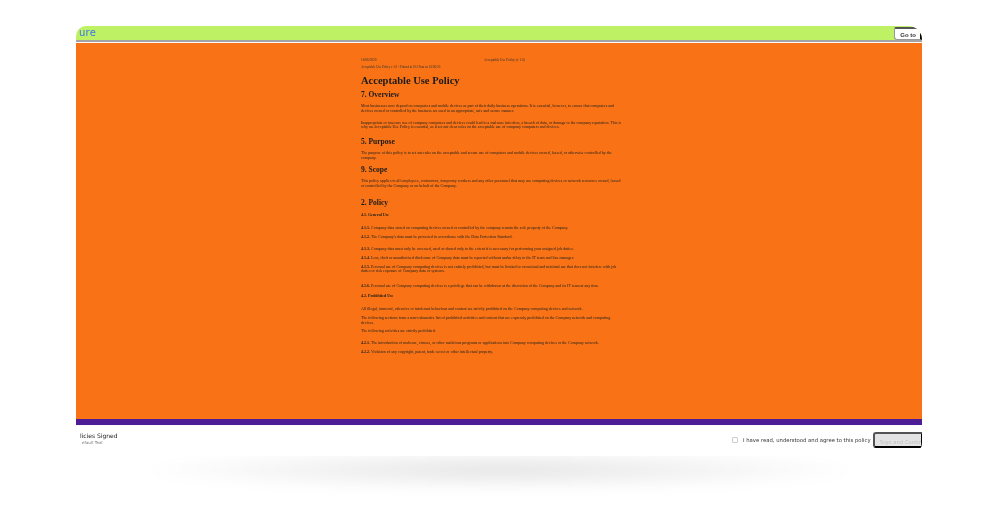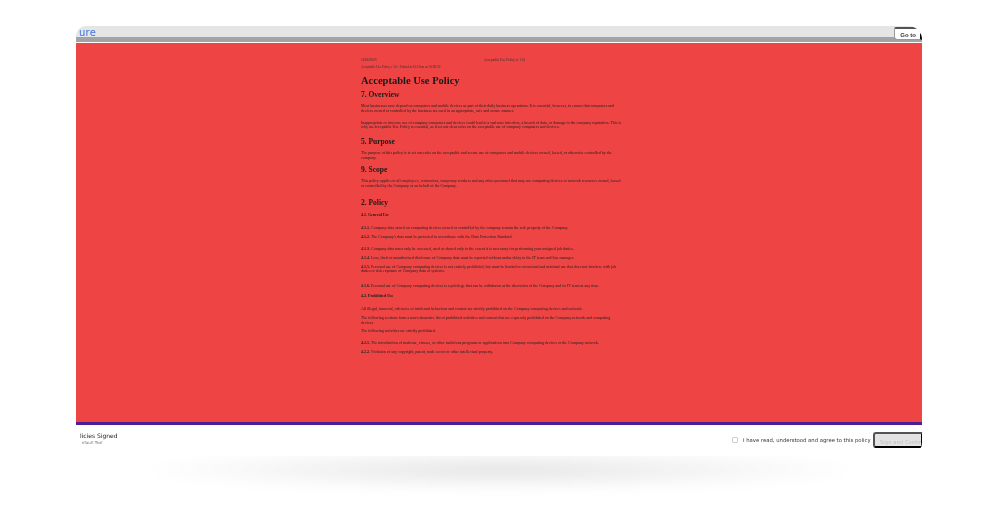--- a/index.html
+++ b/index.html
@@ -13,35 +13,35 @@
     filter: blur(6px);
   }
 
   .window {
     position: absolute; left: 76px; top: 26px; width: 846px; height: 430px;
     background: #fbfbfb; border-radius: 10px 14px 14px 14px; overflow: hidden;
   }
 
   .topbar {
     position: absolute; left: 0; top: 0; right: 0; height: 16px;
-    background: #e5e5e5; border-bottom: 5px solid #a3a3a3;
+    background: #bef264; border-bottom: 2px solid #a3a3a3;
   }
   .brand {
     position: absolute; left: 3px; top: 1px; font-size: 10px; color: #3d74e8;
     font-family: "DejaVu Sans", sans-serif; letter-spacing: 0.2px;
   }
   .goto-btn {
     position: absolute; right: 0px; top: 1px; height: 13px; padding: 0 4px 0 5px;
     border-left: 1px solid #999; border-bottom: 1px solid #999; border-radius: 2px 0 0 3px;
     background: #fff; font-size: 6px; line-height: 12px; color: #333; font-weight: bold;
   }
 
   .content {
     position: absolute; left: 0; top: 17px; right: 0; bottom: 31px;
-    background: #ef4444; border-bottom: 3px solid #4c1d95;
+    background: #f97316; border-bottom: 6px solid #4c1d95;
   }
 
   .doc {
     position: absolute; left: 284px; top: 0; width: 300px; height: 100%;
     font-family: "Liberation Serif", serif; color: #1a1a1a; overflow: hidden;
   }
   .doc-meta-row { position: relative; height: 9px; margin-top: 13px; font-size: 3.4px; color: #333; }
   .doc-meta-date { position: absolute; left: 1px; top: 2px; }
   .doc-meta-title { position: absolute; left: 124px; top: 2px; }
   .doc-printed { font-size: 3.2px; color: #333; margin: 0 0 6px 1px; }

